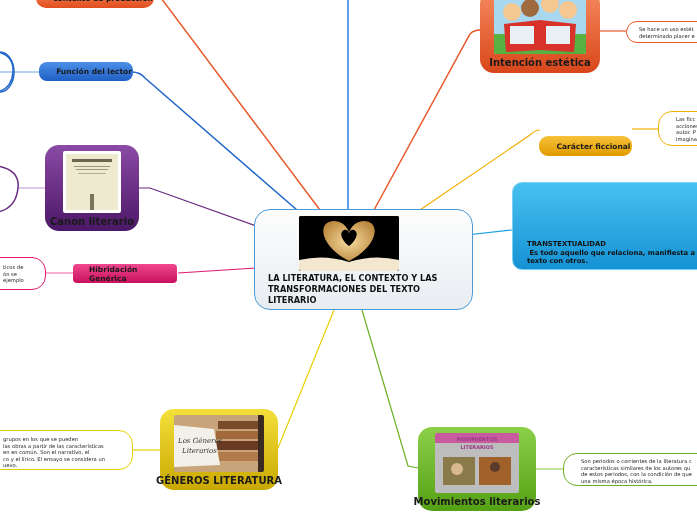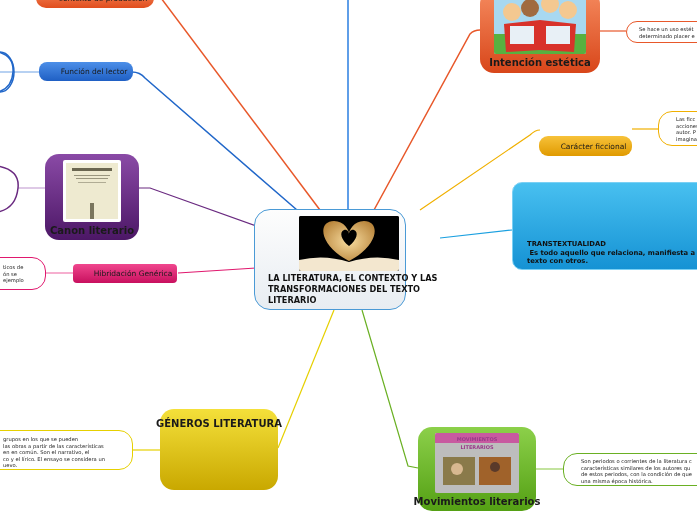--- a/index.html
+++ b/index.html
@@ -1,25 +1,25 @@
 <!DOCTYPE html>
 <html><head>
 <meta charset="utf-8">
 <style>
   html, body { margin:0; padding:0; }
   body { width:697px; height:520px; position:relative; overflow:hidden; background:#ffffff; font-family:"DejaVu Sans", sans-serif; }
   svg.lines { position:absolute; left:0; top:0; width:697px; height:520px; z-index:0; }
   .node { position:absolute; box-sizing:border-box; z-index:2; }
-  .pill { border-radius:10px; display:flex; align-items:center; justify-content:center; font-size:7.5px; font-weight:normal; color:#1a1a1a;padding-left:16px; }
+  .pill { border-radius:10px; display:flex; align-items:center; justify-content:center; font-size:7.5px; font-weight:bold; color:#1a1a1a;padding-left:16px; }
   .imgnode { border-radius:14px; padding:6px 8px 4px; display:flex; flex-direction:column; align-items:center; }
   .imgnode .cap { font-size:10px; font-weight:bold; color:#1a1a1a; margin-top:3px; white-space:nowrap; }
   .note { border-radius:14px; background:#fff; font-size:5.2px; line-height:6.6px; color:#222; padding:6px 8px; overflow:hidden; }
   .pic { border-radius:2px; overflow:hidden; position:relative; }
   
-  #central { left:254px; top:209px; width:152px; height:101px; border:1.5px solid #4a9ad6; border-radius:16px; background:linear-gradient(#fdfdfd,#e8edf2); }
+  #central { left:254px; top:209px; width:219px; height:101px; border:1.5px solid #4a9ad6; border-radius:16px; background:linear-gradient(#fdfdfd,#e8edf2); }
   #central .pic { position:absolute; left:44px; top:6px; width:100px; height:55px; background:#000; }
   #central .title { position:absolute; left:13px; top:63px; width:170px; font-size:8.2px; font-weight:bold; line-height:11px; color:#111; }
 </style>
 </head>
 <body>
 
 <svg class="lines" viewBox="0 0 697 520">
 
   <path d="M320 210 L 155 -10" stroke="#e8582a" stroke-width="1.5" fill="none"></path>
   <path d="M297 210 L 145 78 Q 140 72 132 72" stroke="#2167c9" stroke-width="1.5" fill="none"></path>
@@ -67,21 +67,21 @@
 </div>
 
 <div class="node pill" style="left:36px; top:-12px; width:118px; height:20px; background:linear-gradient(#f58a5e,#e14e1e); padding-top:8px;">
   <span style="position:relative; top:-4px;">contexto de producción</span>
 </div>
 
 <div class="node pill" style="left:39px; top:62px; width:94px; height:19px; background:linear-gradient(#4c8fe8,#1f5fc4); border-radius:8px;">
   <span>Función del lector</span>
 </div>
 
-<div class="node imgnode" style="left:45px; top:154px; width:94px; height:86px; background:linear-gradient(#8a4aa6,#4c1766);">
+<div class="node imgnode" style="left:45px; top:145px; width:94px; height:86px; background:linear-gradient(#8a4aa6,#4c1766);">
   <div class="pic" style="width:52px; height:62px; background:#efecd6; border:3px solid #fff;">
     <svg width="52" height="62" viewBox="0 0 52 62">
       <rect width="52" height="62" fill="#eeead0"></rect>
       <rect x="6" y="5" width="40" height="3" fill="#6a6650"></rect>
       <rect x="8" y="12" width="36" height="1" fill="#9a967e"></rect>
       <rect x="10" y="15" width="32" height="1" fill="#9a967e"></rect>
       <rect x="12" y="19" width="28" height="1" fill="#b0ac94"></rect>
       <rect x="24" y="40" width="4" height="16" fill="#7a765e"></rect>
     </svg>
   </div>
@@ -89,20 +89,33 @@
 </div>
 
 <div class="node pill" style="left:73px; top:264px; width:104px; height:19px; background:linear-gradient(#f0478e,#c8105e); border-radius:4px;">
   <span>Hibridación Genérica</span>
 </div>
 <div class="node note" style="left:-20px; top:257px; width:66px; height:33px; border:1.5px solid #e0186e; padding-left:22px; white-space:pre-line;">ticos de
 ón se
 ejemplo</div>
 
 <div class="node imgnode" style="left:160px; top:409px; width:118px; height:81px; background:linear-gradient(#f4e03a,#c9a800);">
+  <div class="pic" style="width:90px; height:58px;">
+    <svg width="90" height="58" viewBox="0 0 90 58">
+      <rect width="90" height="58" fill="#c7a47a"></rect>
+      <rect x="44" y="6" width="40" height="8" fill="#7a4a2a"></rect>
+      <rect x="42" y="16" width="44" height="8" fill="#a26a3a"></rect>
+      <rect x="40" y="26" width="46" height="9" fill="#6a3a22"></rect>
+      <rect x="42" y="37" width="44" height="9" fill="#b07a4a"></rect>
+      <rect x="84" y="0" width="6" height="58" fill="#3a2a22"></rect>
+      <path d="M0 10 L 40 14 L 46 50 L 0 52 Z" fill="#f3f0ea"></path>
+      <text x="4" y="28" font-size="7" font-style="italic" fill="#333" font-family="DejaVu Serif, serif">Los Géneros</text>
+      <text x="8" y="38" font-size="7" font-style="italic" fill="#333" font-family="DejaVu Serif, serif">Literarios</text>
+    </svg>
+  </div>
   <div class="cap">GÉNEROS LITERATURA</div>
 </div>
 <div class="node note" style="left:-20px; top:430px; width:153px; height:40px; border:1.5px solid #e6d000; padding-left:22px; padding-top:5px; white-space:pre-line;">grupos en los que se pueden
 las obras a partir de las características
 en en común. Son el narrativo, el
 co y el lírico. El ensayo se considera un
 uevo.</div>
 
 <div class="node imgnode" style="left:480px; top:-10px; width:120px; height:83px; background:linear-gradient(#f58a5e,#d8461a); padding-top:4px;">
   <div class="pic" style="width:92px; height:60px;">

